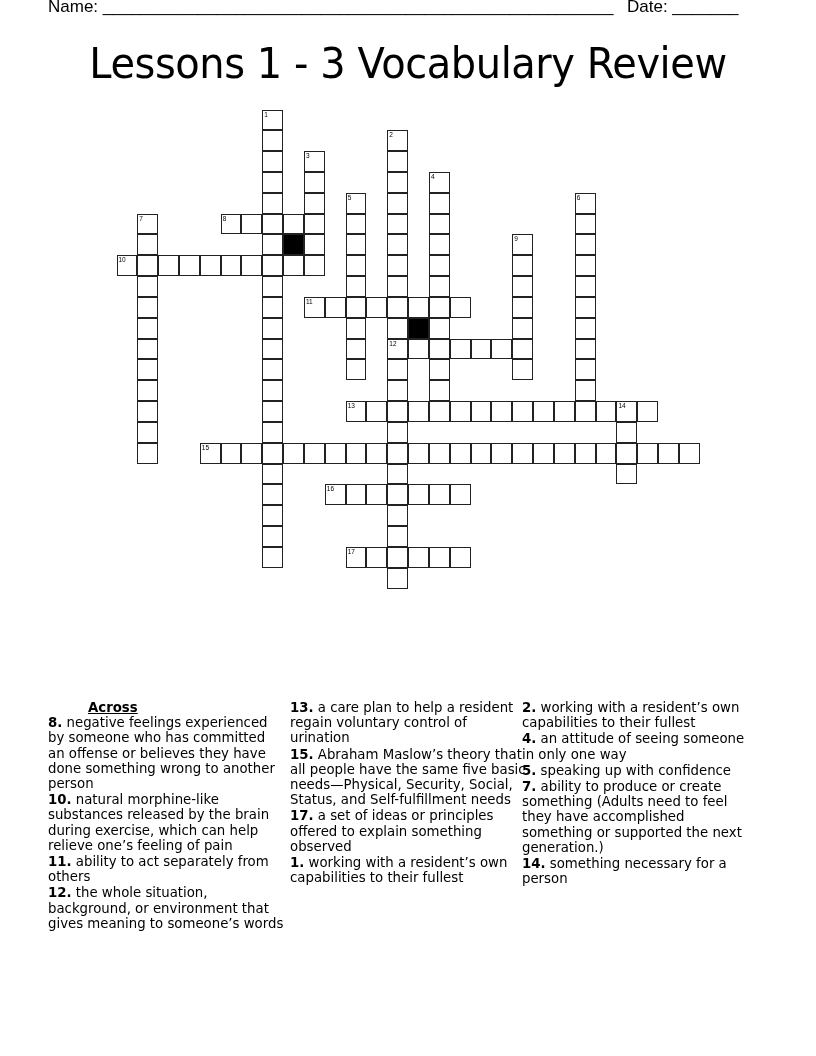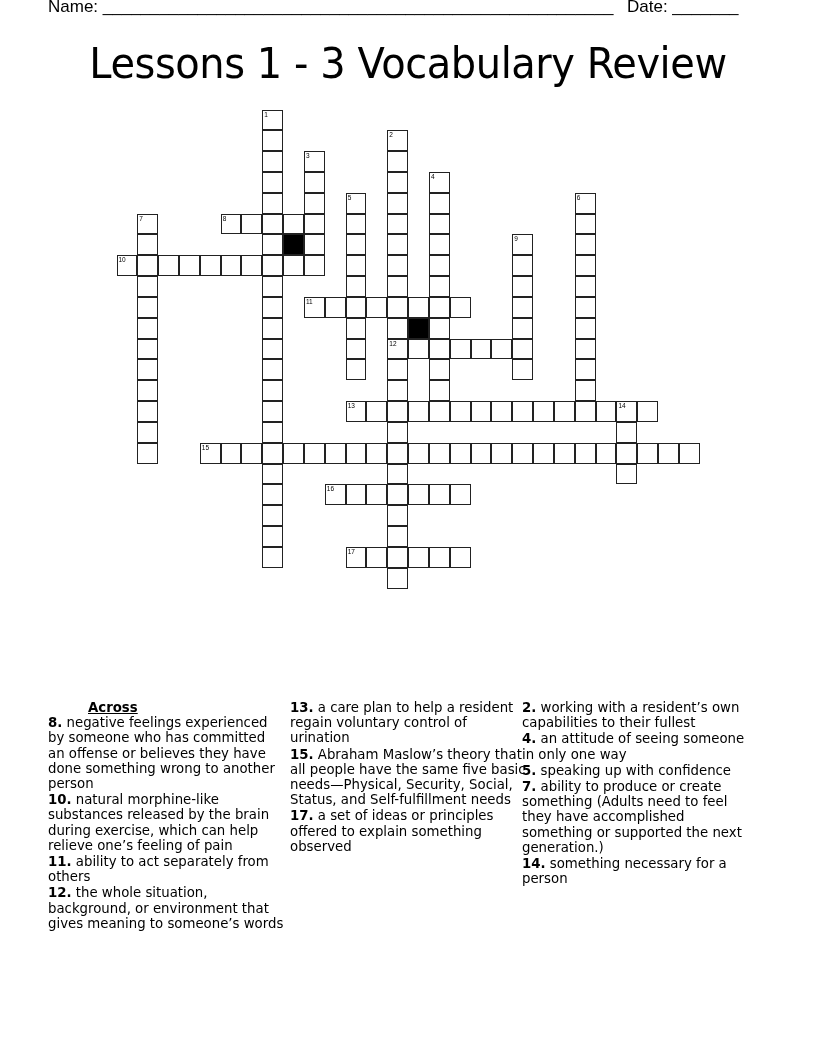--- a/index.html
+++ b/index.html
@@ -241,20 +241,23 @@
       <span class="clue"><b>11.</b> ability to act separately from others</span>
       <span class="clue"><b>12.</b> the whole situation, background, or environment that gives meaning to someone’s words</span>
     </div>
 </div>
 <div class="clues col2">
   <div id="c2a">
       <span class="clue"><b>13.</b> a care plan to help a resident regain voluntary control of urination</span>
       <span class="clue"><b>15.</b> Abraham Maslow’s theory that all people have the same five basic needs—Physical, Security, Social, Status, and Self-fulfillment needs</span>
       <span class="clue"><b>17.</b> a set of ideas or principles offered to explain something observed</span>
     </div>
+  <div id="c2d">
+      <span class="clue"><b>1.</b> working with a resident’s own capabilities to their fullest</span>
+    </div>
 </div>
 <div class="clues col3">
   <div id="c3">
       <span class="clue"><b>2.</b> working with a resident’s own capabilities to their fullest</span>
       <span class="clue"><b>4.</b> an attitude of seeing someone in only one way</span>
       <span class="clue"><b>5.</b> speaking up with confidence</span>
       <span class="clue"><b>7.</b> ability to produce or create something (Adults need to feel they have accomplished something or supported the next generation.)</span>
       <span class="clue"><b>14.</b> something necessary for a person</span>
     </div>
 </div>

